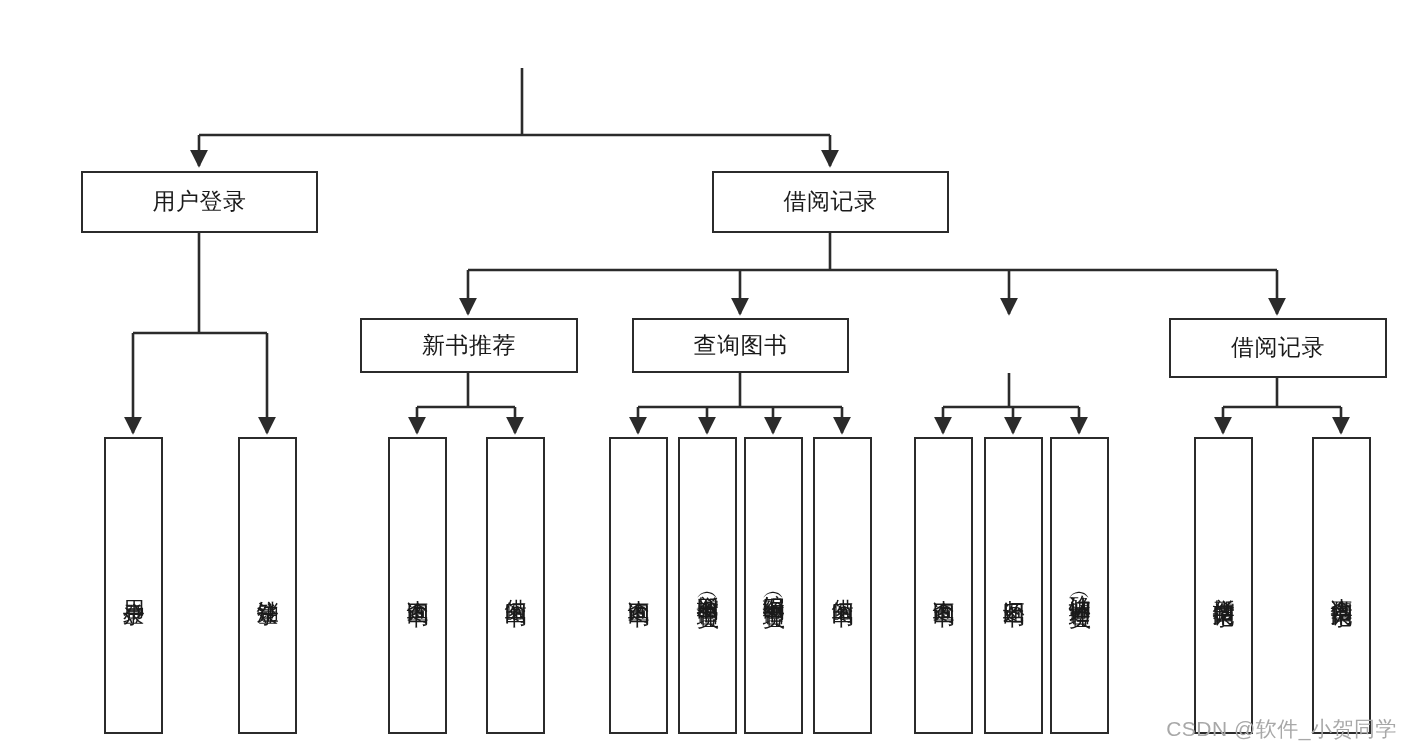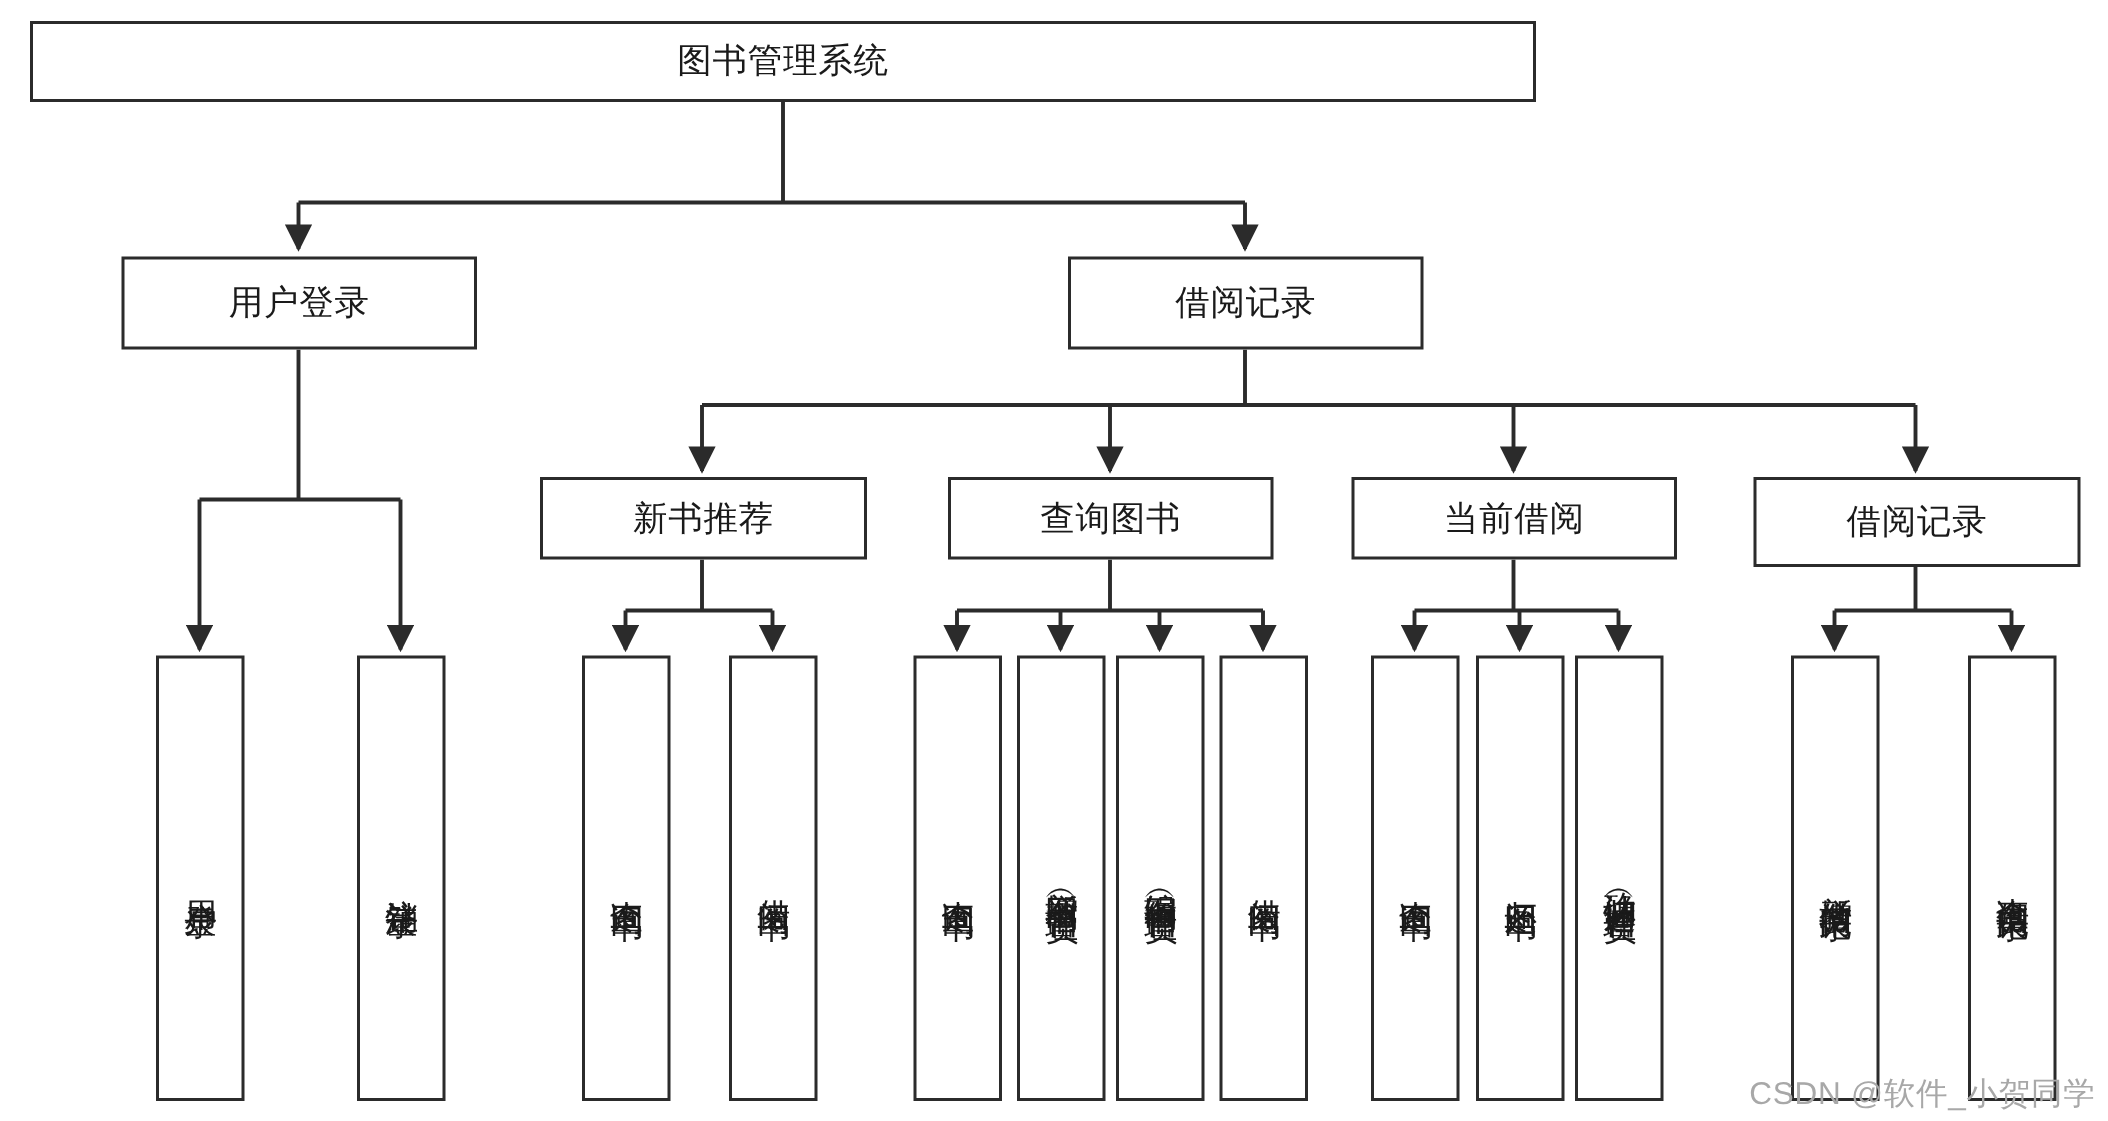--- a/index.html
+++ b/index.html
@@ -121,39 +121,33 @@
       <path d="M 1013 407 L 1013 433" marker-end="url(#arrow)"></path>
       <path d="M 1079 407 L 1079 433" marker-end="url(#arrow)"></path>
 
       <path d="M 1277 373 L 1277 407"></path>
       <path d="M 1223 407 L 1341 407"></path>
       <path d="M 1223 407 L 1223 433" marker-end="url(#arrow)"></path>
       <path d="M 1341 407 L 1341 433" marker-end="url(#arrow)"></path>
     </g>
   </svg>
 
-  <div class="node root horiz" style="left:20px; top:14px; width:1004px; height:54px;">
-    <span class="lbl">图书管理系统</span>
-  </div>
 
   <div class="node horiz" style="left:81px; top:171px; width:237px; height:62px;">
     <span class="lbl">用户登录</span>
   </div>
   <div class="node horiz" style="left:712px; top:171px; width:237px; height:62px;">
     <span class="lbl">借阅记录</span>
   </div>
 
   <div class="node horiz" style="left:360px; top:318px; width:218px; height:55px;">
     <span class="lbl">新书推荐</span>
   </div>
   <div class="node horiz" style="left:632px; top:318px; width:217px; height:55px;">
     <span class="lbl">查询图书</span>
-  </div>
-  <div class="node horiz" style="left:901px; top:318px; width:217px; height:55px;">
-    <span class="lbl">当前借阅</span>
   </div>
   <div class="node horiz" style="left:1169px; top:318px; width:218px; height:60px;">
     <span class="lbl">借阅记录</span>
   </div>
 
   <div class="node vert" style="left:104px; top:437px; width:59px; height:297px;">
     <span class="lbl">用户登录</span>
   </div>
   <div class="node vert" style="left:238px; top:437px; width:59px; height:297px;">
     <span class="lbl">注销登录</span>

